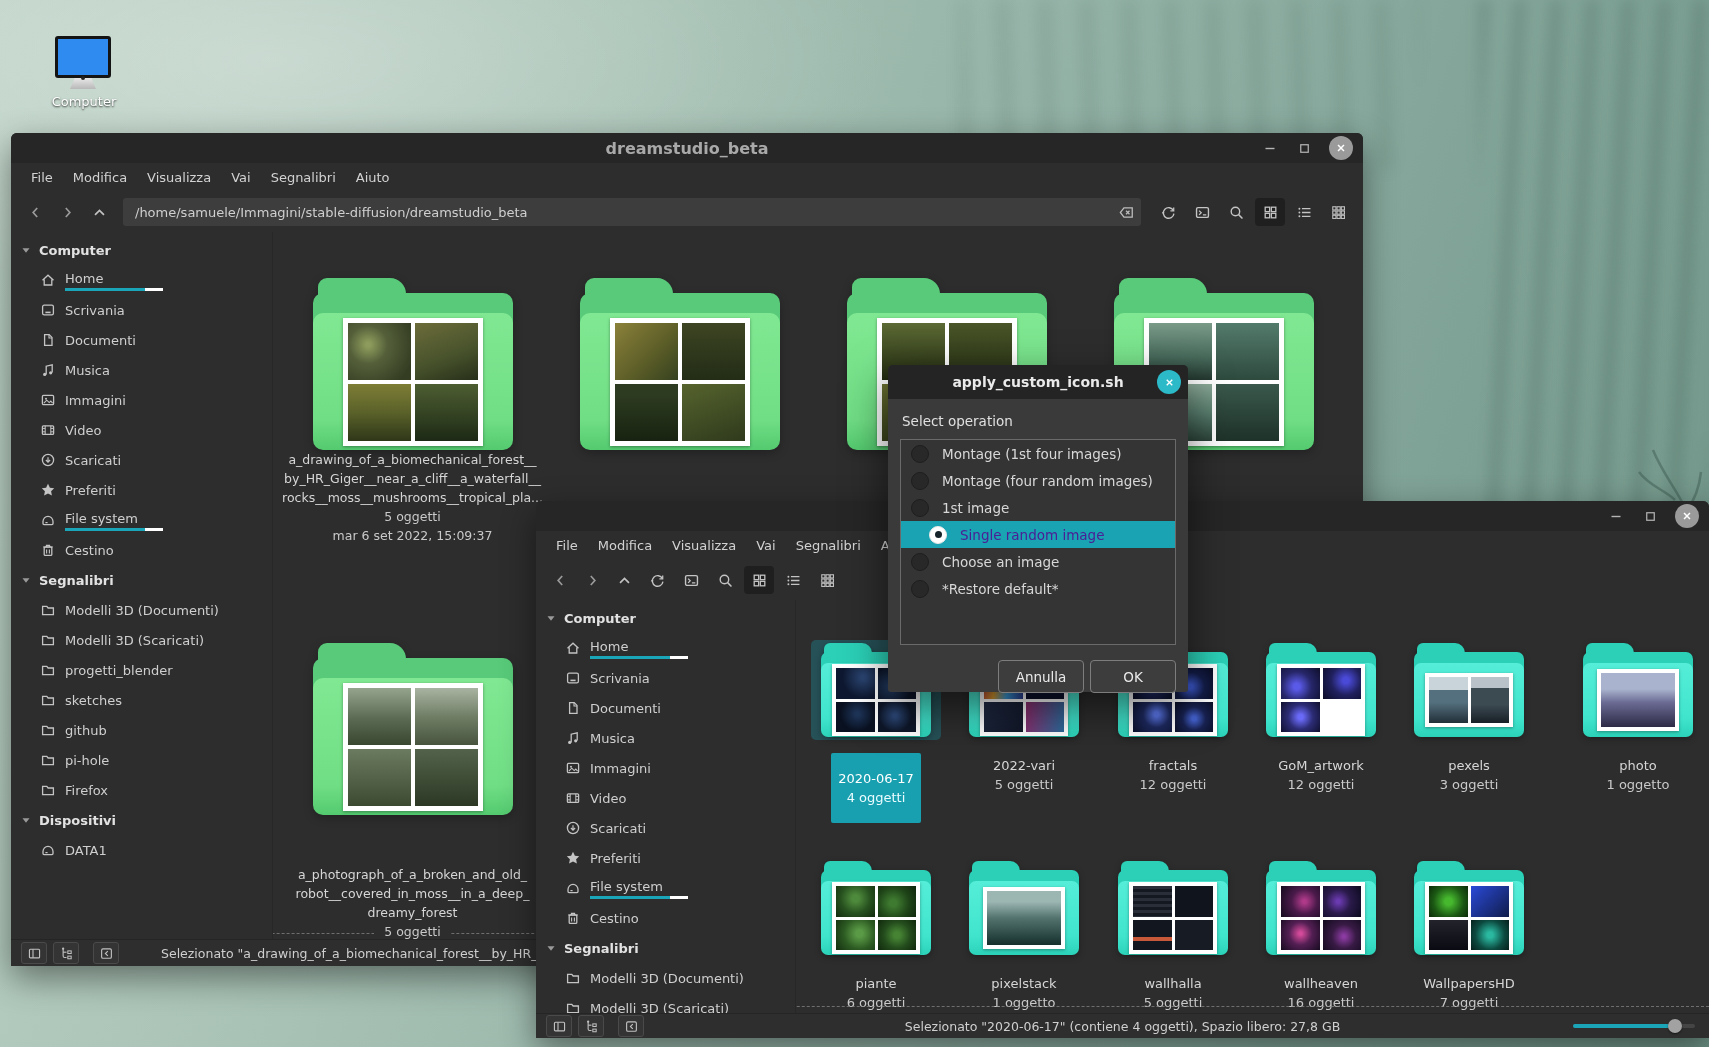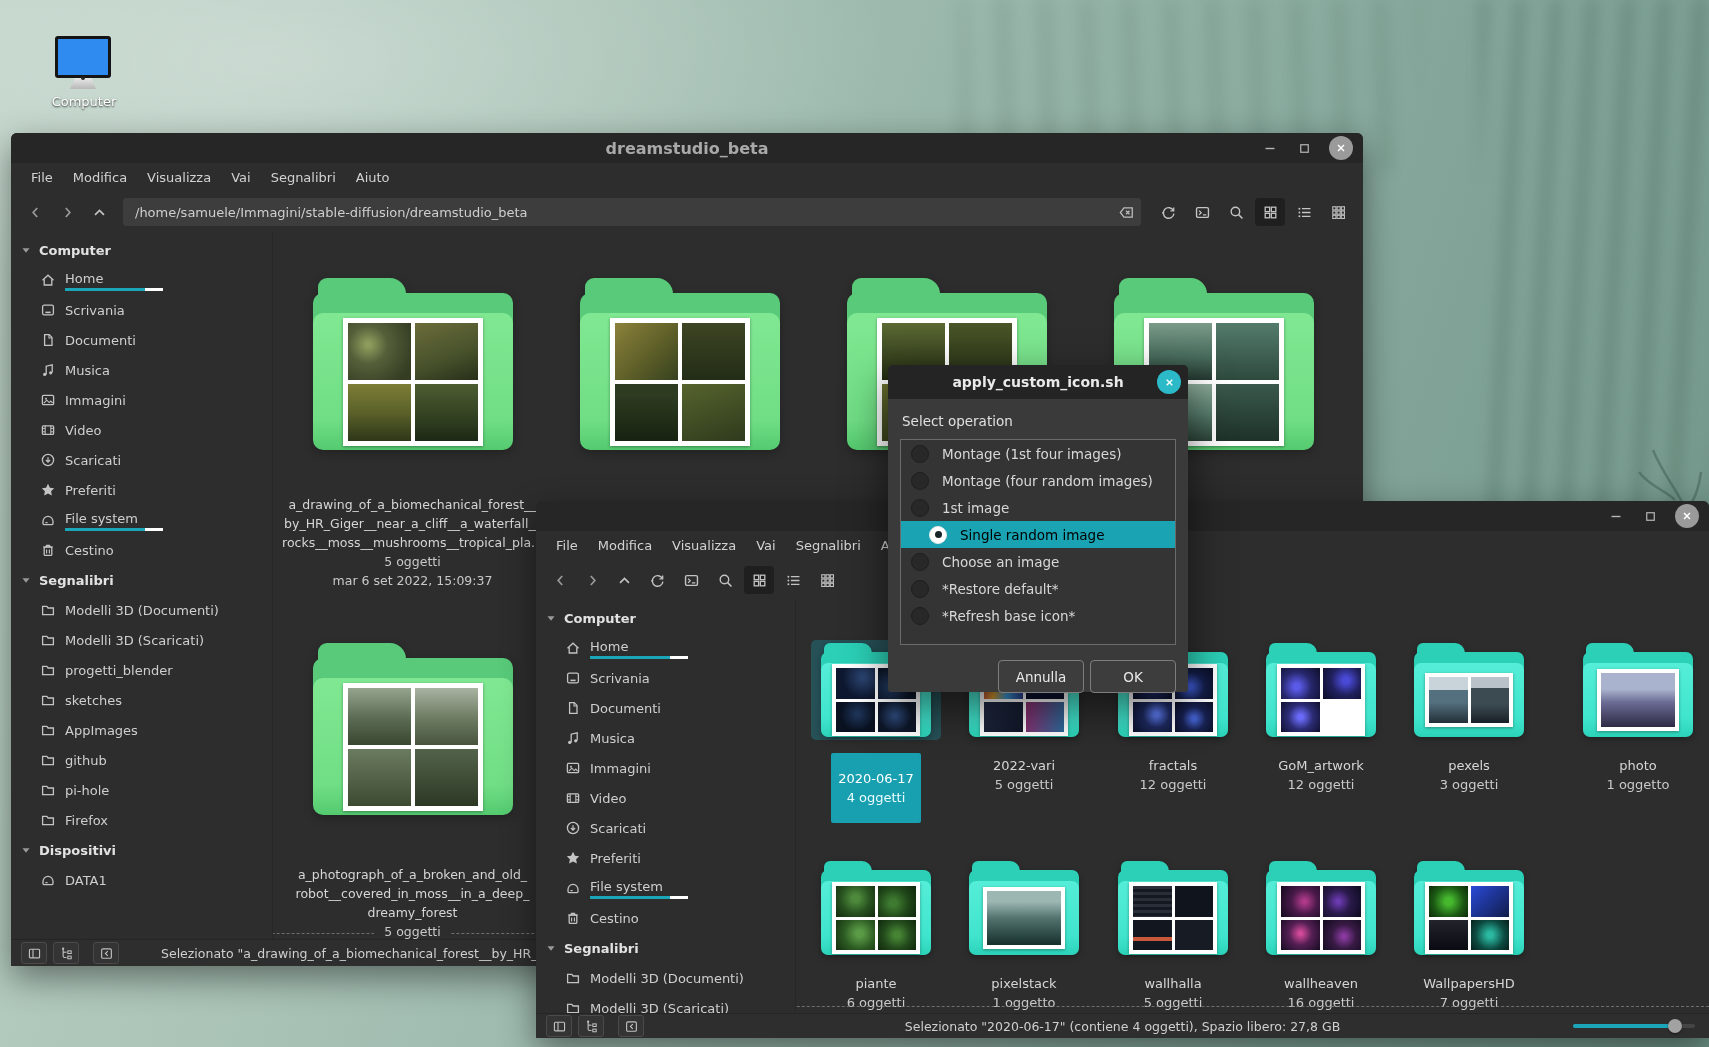--- a/index.html
+++ b/index.html
@@ -52,21 +52,21 @@
   .wtile{position:absolute;width:267px;display:flex;flex-direction:column;align-items:center;}
   .gfolder{position:relative;width:200px;height:172px;flex:none;filter:drop-shadow(0 3px 4px rgba(0,0,0,.25));}
   .gfolder .tab{position:absolute;left:5px;top:0;width:88px;height:36px;border-radius:9px 16px 0 0;background:#58ca79;}
   .gfolder .back{position:absolute;left:0;right:0;top:15px;bottom:4px;border-radius:10px;background:#58ca79;}
   .gfolder .front{position:absolute;left:0;right:0;top:35px;bottom:0;border-radius:10px;
      background:linear-gradient(180deg,#80e892 0%,#70de85 78%,#54ca6f 100%);
      display:flex;align-items:center;justify-content:center;}
   .montage{background:#fff;box-shadow:0 1px 3px rgba(0,0,0,.35);display:grid;gap:4px;padding:5px;}
   .montage.g{width:130px;height:118px;grid-template-columns:1fr 1fr;}
   .montage div{width:100%;height:100%;}
-  .cap{margin-top:45px;text-align:center;font-size:12.5px;line-height:19px;color:#d6d6d6;}
+  .cap{text-align:center;font-size:12.5px;line-height:19px;color:#d6d6d6;}
   .cap .cnt{color:#c9c9c9;}
   .cap .cnt.onDash{position:relative;z-index:2;background:#2d2d2d;padding:0 10px;}
 
   
   .vtile{position:absolute;width:148px;display:flex;flex-direction:column;align-items:center;}
   .tfolder{position:relative;width:110px;height:94px;flex:none;filter:drop-shadow(0 2px 3px rgba(0,0,0,.3));}
   .tfolder .tab{position:absolute;left:3px;top:0;width:48px;height:22px;border-radius:6px 10px 0 0;background:#2bd0b7;}
   .tfolder .back{position:absolute;left:0;right:0;top:9px;bottom:2px;border-radius:7px;background:#2bd0b7;}
   .tfolder .front{position:absolute;left:0;right:0;top:20px;bottom:0;border-radius:7px;
      background:linear-gradient(180deg,#55eed8 0%,#40e4cd 75%,#2bd2b8 100%);
@@ -84,21 +84,21 @@
   
   .dialog{position:absolute;left:888px;top:365px;width:300px;height:327px;background:#3a3a3a;border-radius:5px 5px 3px 3px;box-shadow:0 16px 44px rgba(0,0,0,.55);display:flex;flex-direction:column;z-index:30;}
   .dtitlebar{height:34px;background:#242424;border-radius:5px 5px 0 0;position:relative;display:flex;align-items:center;justify-content:center;flex:none;}
   .dtitle{font-size:14px;font-weight:bold;color:#eaeaea;}
   .dclose{position:absolute;right:7px;top:5px;width:24px;height:24px;border-radius:50%;background:#2cb9c8;display:flex;align-items:center;justify-content:center;}
   .dbody{flex:1;padding:10px 12px 12px;display:flex;flex-direction:column;}
   .dlabel{font-size:13.5px;color:#e0e0e0;margin:4px 0 10px 2px;}
   .listbox{border:1px solid #6a6a6a;background:#343434;height:204px;overflow:hidden;}
   .opt{height:27px;display:flex;align-items:center;gap:13px;padding-left:10px;font-size:13.5px;color:#d8d8d8;}
   .radio{width:16px;height:16px;border-radius:50%;background:#282828;border:1px solid #1e1e1e;flex:none;position:relative;}
-  .opt.sel{background:#19a3b3;color:#000000;padding-left:28px;}
+  .opt.sel{background:#19a3b3;color:#4c1d95;padding-left:28px;}
   .opt.sel .radio{background:#fff;border-color:#e8e8e8;}
   .opt.sel .radio::after{content:"";position:absolute;left:4.5px;top:4.5px;width:7px;height:7px;border-radius:50%;background:#16242a;}
   .dbtns{display:flex;justify-content:flex-end;gap:6px;margin-top:15px;}
   .dbtn{min-width:84px;height:31px;background:#3d3d3d;border:1px solid #7d7d7d;border-radius:4px;color:#eaeaea;font-size:13.5px;display:flex;align-items:center;justify-content:center;}
 
   
   .zslider{position:absolute;right:14px;top:50%;transform:translateY(-50%);width:122px;height:14px;}
   .ztrack{position:absolute;left:0;right:0;top:5px;height:4px;border-radius:2px;background:#454545;}
   .zfill{position:absolute;left:0;top:5px;height:4px;width:84%;border-radius:2px;background:#1aa5b8;}
   .zknob{position:absolute;left:calc(84% - 7px);top:0;width:14px;height:14px;border-radius:50%;background:#a2a2a2;box-shadow:0 1px 2px rgba(0,0,0,.5);}
@@ -429,26 +429,20 @@
         <div class="srow">
             <svg class="ic" width="16" height="16" style="color:#c4c4c4">
               <use href="#i-folder"></use>
             </svg>
             <span class="slabel">sketches</span>
           </div>
         <div class="srow">
             <svg class="ic" width="16" height="16" style="color:#c4c4c4">
               <use href="#i-folder"></use>
             </svg>
-            <span class="slabel">AppImages</span>
-          </div>
-        <div class="srow">
-            <svg class="ic" width="16" height="16" style="color:#c4c4c4">
-              <use href="#i-folder"></use>
-            </svg>
             <span class="slabel">github</span>
           </div>
         <div class="srow">
             <svg class="ic" width="16" height="16" style="color:#c4c4c4">
               <use href="#i-folder"></use>
             </svg>
             <span class="slabel">pi-hole</span>
           </div>
         <div class="srow">
             <svg class="ic" width="16" height="16" style="color:#c4c4c4">
@@ -1015,24 +1009,20 @@
             <span>Single random image</span>
           </div>
         <div class="opt">
             <span class="radio"></span>
             <span>Choose an image</span>
           </div>
         <div class="opt">
             <span class="radio"></span>
             <span>*Restore default*</span>
           </div>
-        <div class="opt">
-            <span class="radio"></span>
-            <span>*Refresh base icon*</span>
-          </div>
       </div>
       <div class="dbtns">
         <div class="dbtn">Annulla</div>
         <div class="dbtn">OK</div>
       </div>
     </div>
   </div>
 </div>
 
 </body></html>

